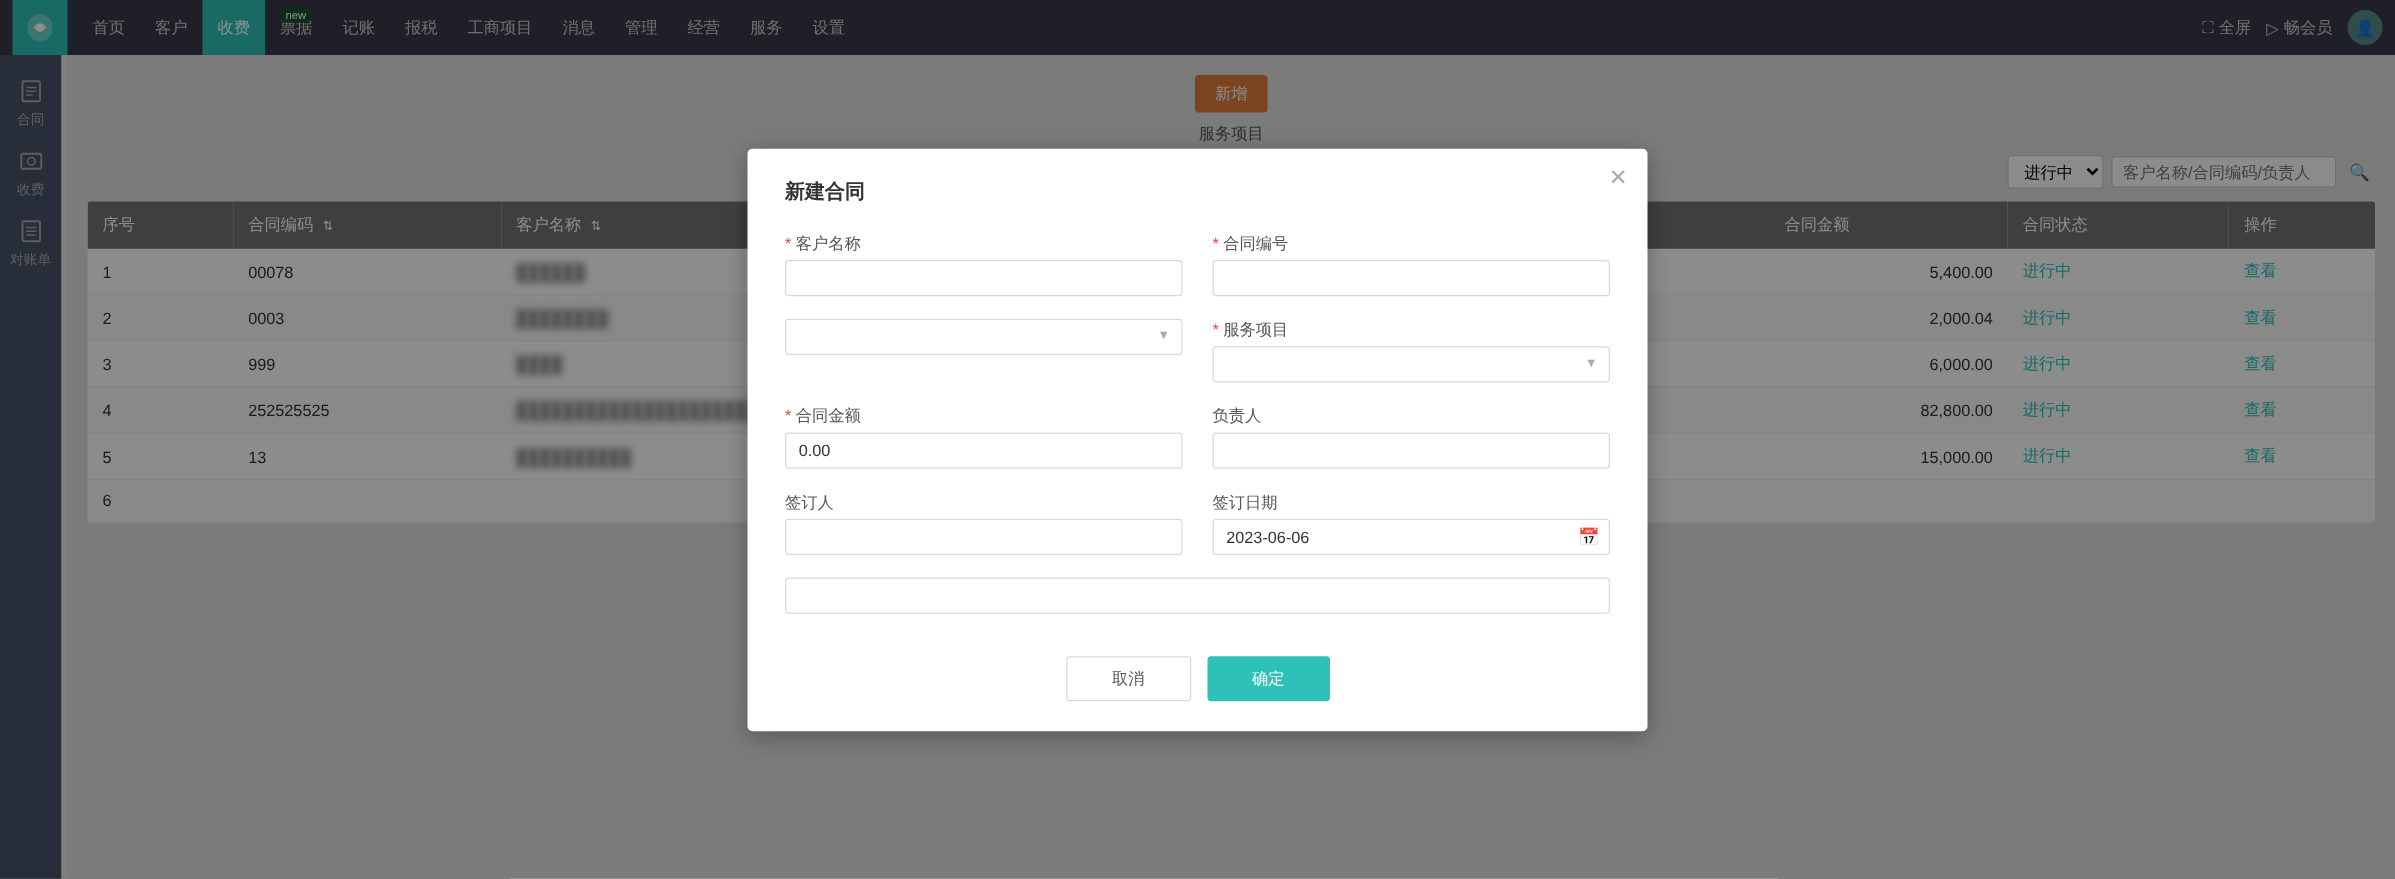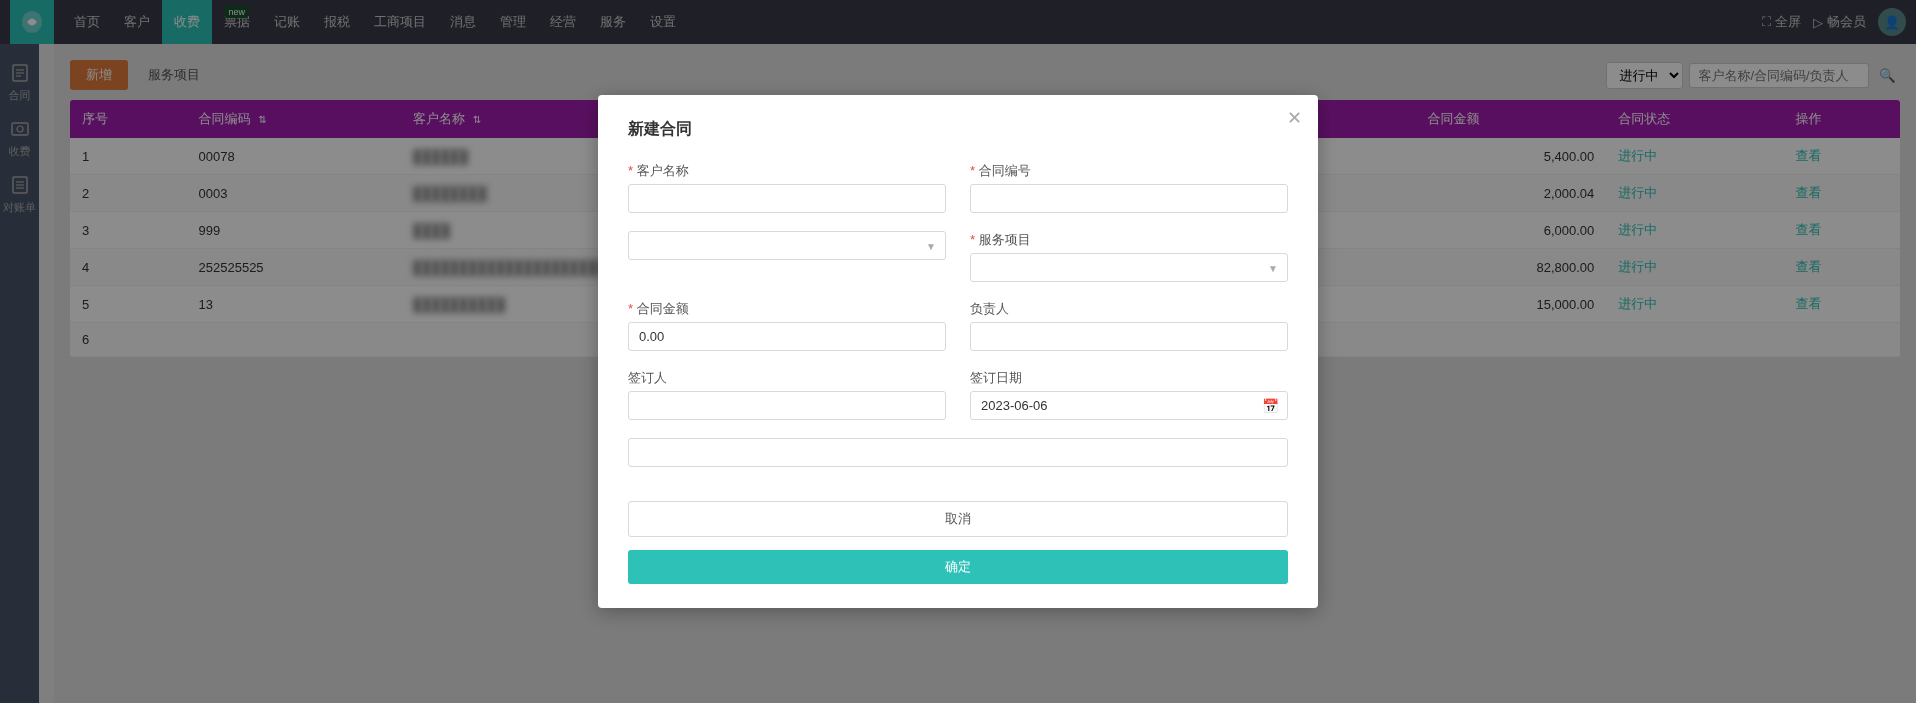--- a/index.html
+++ b/index.html
@@ -10,40 +10,40 @@
     .top-nav .logo { width: 44px; height: 44px; display: flex; align-items: center; justify-content: center; background: #2dc1b8; margin-right: 8px; flex-shrink: 0; }
     .top-nav .logo svg { width: 26px; height: 26px; }
     .nav-item { padding: 0 12px; height: 44px; display: flex; align-items: center; cursor: pointer; color: #ccc; font-size: 13px; position: relative; }
     .nav-item.active { background: #2dc1b8; color: #fff; }
     .nav-item .new-badge { position: absolute; top: 6px; right: 14px; background: #14532d; color: #fff; font-size: 9px; padding: 1px 3px; border-radius: 3px; }
     .nav-right { margin-left: auto; display: flex; align-items: center; gap: 12px; color: #ccc; font-size: 13px; }
     .nav-right .fullscreen-btn, .nav-right .member-btn { display: flex; align-items: center; gap: 4px; cursor: pointer; }
     .nav-right .avatar { width: 28px; height: 28px; border-radius: 50%; background: #5a8a8a; display: flex; align-items: center; justify-content: center; color: #fff; font-size: 13px; cursor: pointer; }
 
     
-    .left-sidebar { position: fixed; top: 44px; left: 0; width: 39px; height: calc(100vh - 44px); background: #4a5568; display: flex; flex-direction: column; align-items: center; padding-top: 10px; z-index: 99; }
+    .left-sidebar { position: fixed; top: 44px; left: 0; width: 49px; height: calc(100vh - 44px); background: #4a5568; display: flex; flex-direction: column; align-items: center; padding-top: 10px; z-index: 99; }
     .sidebar-item { display: flex; flex-direction: column; align-items: center; justify-content: center; width: 54px; height: 56px; cursor: pointer; color: #aaa; font-size: 11px; gap: 4px; }
     .sidebar-item .s-icon { width: 22px; height: 22px; display: flex; align-items: center; justify-content: center; }
 
     
     .main-content { margin-top: 44px; margin-left: 54px; padding: 16px; background: #e0e0e0; min-height: calc(100vh - 44px); }
 
     
-    .toolbar { display: flex; align-items: center; gap: 20px; margin-bottom: 10px; }
+    .toolbar { display: flex; align-items: center; gap: 8px; margin-bottom: 10px; flex-direction: column; }
     .btn-new { background: #e07b39; color: #fff; border: none; padding: 6px 16px; cursor: pointer; font-size: 13px; border-radius: 3px; }
     .toolbar-text { font-size: 13px; color: #555; }
     .toolbar-right { margin-left: auto; display: flex; align-items: center; gap: 6px; }
     .status-select { border: 1px solid #ccc; padding: 4px 8px; background: #fff; font-size: 13px; border-radius: 3px; cursor: pointer; }
     .search-input { border: 1px solid #ccc; padding: 4px 8px; background: #fff; font-size: 13px; border-radius: 3px; width: 180px; }
     .search-btn { background: none; border: none; cursor: pointer; padding: 4px; color: #888; }
 
     
     .table-container { background: #fff; border-radius: 3px; overflow: hidden; }
     table { width: 100%; border-collapse: collapse; }
-    thead tr { background: #a21caf; color: #fff; }
+    thead tr { background: #737373; color: #fff; }
     thead th { padding: 10px 12px; text-align: left; font-weight: normal; font-size: 13px; }
     thead th.sortable { cursor: pointer; }
     tbody tr { border-bottom: 1px solid #f0f0f0; }
     tbody tr:nth-child(even) { background: #f9f9f9; }
     tbody td { padding: 9px 12px; font-size: 13px; color: #333; }
     .status-badge { color: #2dc1b8; }
     .action-link { color: #2dc1b8; cursor: pointer; text-decoration: none; text-align: center; }
 
     
     .overlay { position: fixed; top: 0; left: 0; right: 0; bottom: 0; background: rgba(0,0,0,0.45); z-index: 200; display: flex; align-items: center; justify-content: center; }
@@ -56,21 +56,21 @@
     .form-field { flex: 1; display: flex; flex-direction: column; gap: 4px; }
     .form-label { font-size: 13px; color: #555; }
     .form-label.required::before { content: "* "; color: #e74c3c; }
     .form-input { border: 1px solid #d9d9d9; border-radius: 3px; padding: 6px 10px; font-size: 13px; outline: none; width: 100%; color: #333; }
     .form-select-wrapper { position: relative; }
     .form-select-wrapper select { width: 100%; border: 1px solid #d9d9d9; border-radius: 3px; padding: 6px 10px; font-size: 13px; outline: none; appearance: none; cursor: pointer; color: #333; background: #fff; }
     .form-select-wrapper::after { content: "▼"; position: absolute; right: 10px; top: 50%; transform: translateY(-50%); font-size: 10px; color: #aaa; pointer-events: none; }
     .form-date-wrapper { position: relative; }
     .form-date-wrapper input { width: 100%; }
     .form-date-wrapper .cal-icon { position: absolute; right: 8px; top: 50%; transform: translateY(-50%); color: #aaa; font-size: 14px; pointer-events: none; }
-    .dialog-footer { display: flex; justify-content: center; gap: 13px; margin-top: 10px; padding-top: 16px; flex-direction: column; }
+    .dialog-footer { display: flex; justify-content: center; gap: 13px; margin-top: 10px; padding-top: 16px; }
     .btn-cancel { background: #fff; border: 1px solid #d9d9d9; padding: 8px 36px; border-radius: 3px; font-size: 13px; cursor: pointer; color: #555; }
     .btn-confirm { background: #2dc1b8; border: none; padding: 8px 36px; border-radius: 3px; font-size: 13px; cursor: pointer; color: #fff; }
 
     .sort-arrow { font-size: 10px; margin-left: 4px; }
   </style>
 </head>
 <body>
 
 <nav class="top-nav">
   <div class="logo">

